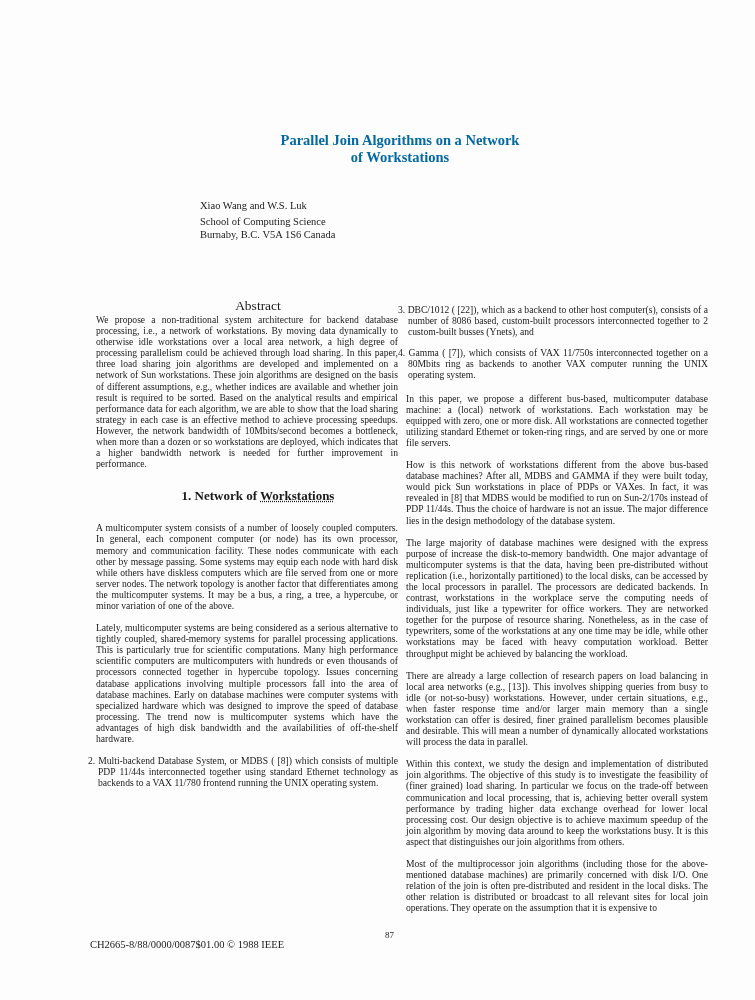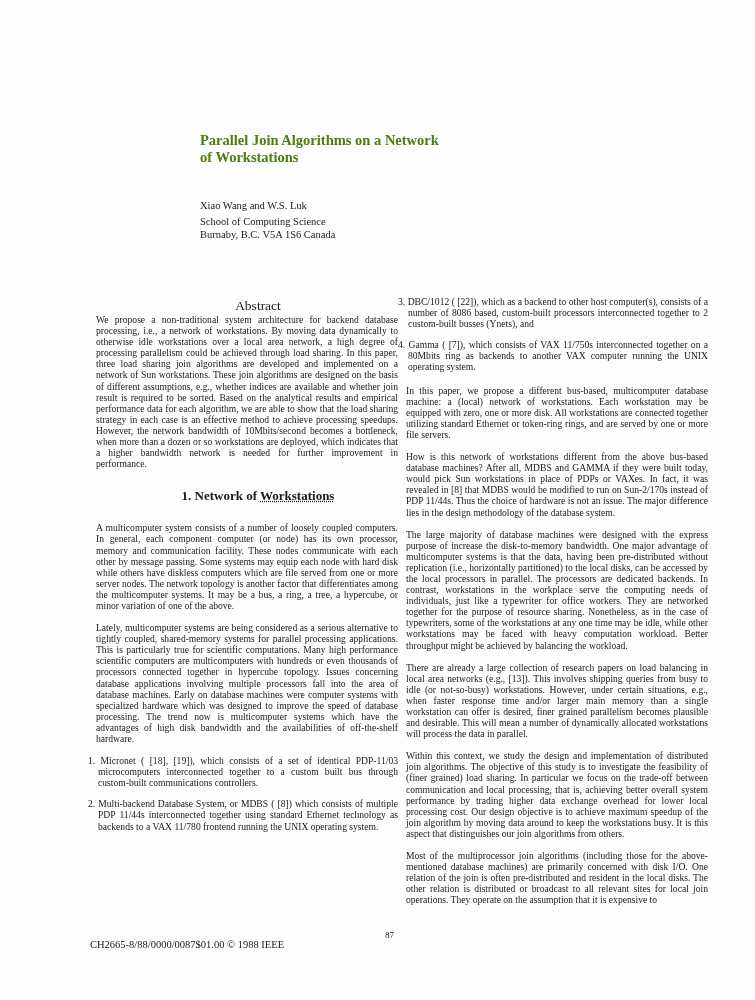--- a/index.html
+++ b/index.html
@@ -1,35 +1,35 @@
 <!DOCTYPE html>
 <html><head>
 <meta charset="utf-8">
 <style>
   html, body { margin: 0; padding: 0; background: #ffffff; }
   body { width: 755px; height: 1000px; position: relative; overflow: hidden;
          font-family: "Liberation Serif", "DejaVu Serif", serif; color: #1a1a1a; }
   .page { position: absolute; left: 0; top: 0; width: 755px; height: 1000px; background: #fdfdfd; }
-  .title { position: absolute; left: 200px; top: 132px; width: 400px; 
-           font-weight: bold; font-size: 14.5px; line-height: 17px; color: #4d7c0f; }
+  .title { position: absolute; left: 200px; top: 132px; width: 400px; text-align: center;
+           font-weight: bold; font-size: 14.5px; line-height: 17px; color: #0369a1; }
   .authors { position: absolute; left: 200px; top: 199px; width: 400px; 
              font-size: 10.5px; line-height: 13px; }
   .affil { position: absolute; left: 200px; top: 216px; width: 400px; 
            font-size: 10.5px; line-height: 12.5px; }
   .affil div { margin: 0; }
   .col { position: absolute; width: 310px; font-size: 9.6px; line-height: 11.1px;
          text-align: justify; }
   .col-left { left: 88px; top: 298px; }
   .col-right { left: 398px; top: 296px; }
   h2 { font-size: 13px; font-weight: bold; text-align: center; margin: 0; line-height: 16px; }
   .abstract-heading { margin-left: 30px; font-weight: normal; font-size: 13.5px; }
   .section-heading { margin-left: 30px; margin-top: 19px; margin-bottom: 18px; }
   .section-heading .ul { text-decoration: underline; text-decoration-style: dotted; }
   p { margin: 0 0 11px 8px; }
-  .list { margin: 0 0 11px 0; padding: 0; list-style: none; }
+  .list { margin: 8px 0 11px 0; padding: 0; list-style: none; }
   .list li { margin: 0 0 10px 0; padding-left: 10px; text-indent: -10px; }
   .list li:last-child { margin-bottom: 0; }
   .footer-code { position: absolute; left: 90px; top: 939px; font-size: 10.5px; }
   .page-num { position: absolute; left: 385px; top: 930px; font-size: 9px; }
 </style>
 </head>
 <body>
 
 <div class="page">
 
@@ -47,21 +47,20 @@
 
   <div class="col col-left">
     <h2 class="abstract-heading">Abstract</h2>
     <p>We propose a non-traditional system architecture for backend database processing, i.e., a network of workstations. By moving data dynamically to otherwise idle workstations over a local area network, a high degree of processing parallelism could be achieved through load sharing. In this paper, three load sharing join algorithms are developed and implemented on a network of Sun workstations. These join algorithms are designed on the basis of different assumptions, e.g., whether indices are available and whether join result is required to be sorted. Based on the analytical results and empirical performance data for each algorithm, we are able to show that the load sharing strategy in each case is an effective method to achieve processing speedups. However, the network bandwidth of 10Mbits/second becomes a bottleneck, when more than a dozen or so workstations are deployed, which indicates that a higher bandwidth network is needed for further improvement in performance.</p>
 
     <h2 class="section-heading"><span>1. Network of </span><span class="ul">Workstations</span></h2>
 
     <p>A multicomputer system consists of a number of loosely coupled computers. In general, each component computer (or node) has its own processor, memory and communication facility. These nodes communicate with each other by message passing. Some systems may equip each node with hard disk while others have diskless computers which are file served from one or more server nodes. The network topology is another factor that differentiates among the multicomputer systems. It may be a bus, a ring, a tree, a hypercube, or minor variation of one of the above.</p>
     <p>Lately, multicomputer systems are being considered as a serious alternative to tightly coupled, shared-memory systems for parallel processing applications. This is particularly true for scientific computations. Many high performance scientific computers are multicomputers with hundreds or even thousands of processors connected together in hypercube topology. Issues concerning database applications involving multiple processors fall into the area of database machines. Early on database machines were computer systems with specialized hardware which was designed to improve the speed of database processing. The trend now is multicomputer systems which have the advantages of high disk bandwidth and the availabilities of off-the-shelf hardware.</p>
     <ul class="list">
-      <li>1. Micronet ( [18], [19]), which consists of a set of identical PDP-11/03 microcomputers interconnected together to a custom built bus through custom-built communications controllers.</li>
       <li>2. Multi-backend Database System, or MDBS ( [8]) which consists of multiple PDP 11/44s interconnected together using standard Ethernet technology as backends to a VAX 11/780 frontend running the UNIX operating system.</li>
     </ul>
   </div>
 
   <div class="col col-right">
     <ul class="list" style="margin-bottom:12px">
       <li>3. DBC/1012 ( [22]), which as a backend to other host computer(s), consists of a number of 8086 based, custom-built processors interconnected together to 2 custom-built busses (Ynets), and</li>
       <li>4. Gamma ( [7]), which consists of VAX 11/750s interconnected together on a 80Mbits ring as backends to another VAX computer running the UNIX operating system.</li>
     </ul>
     <p>In this paper, we propose a different bus-based, multicomputer database machine: a (local) network of workstations. Each workstation may be equipped with zero, one or more disk. All workstations are connected together utilizing standard Ethernet or token-ring rings, and are served by one or more file servers.</p>

